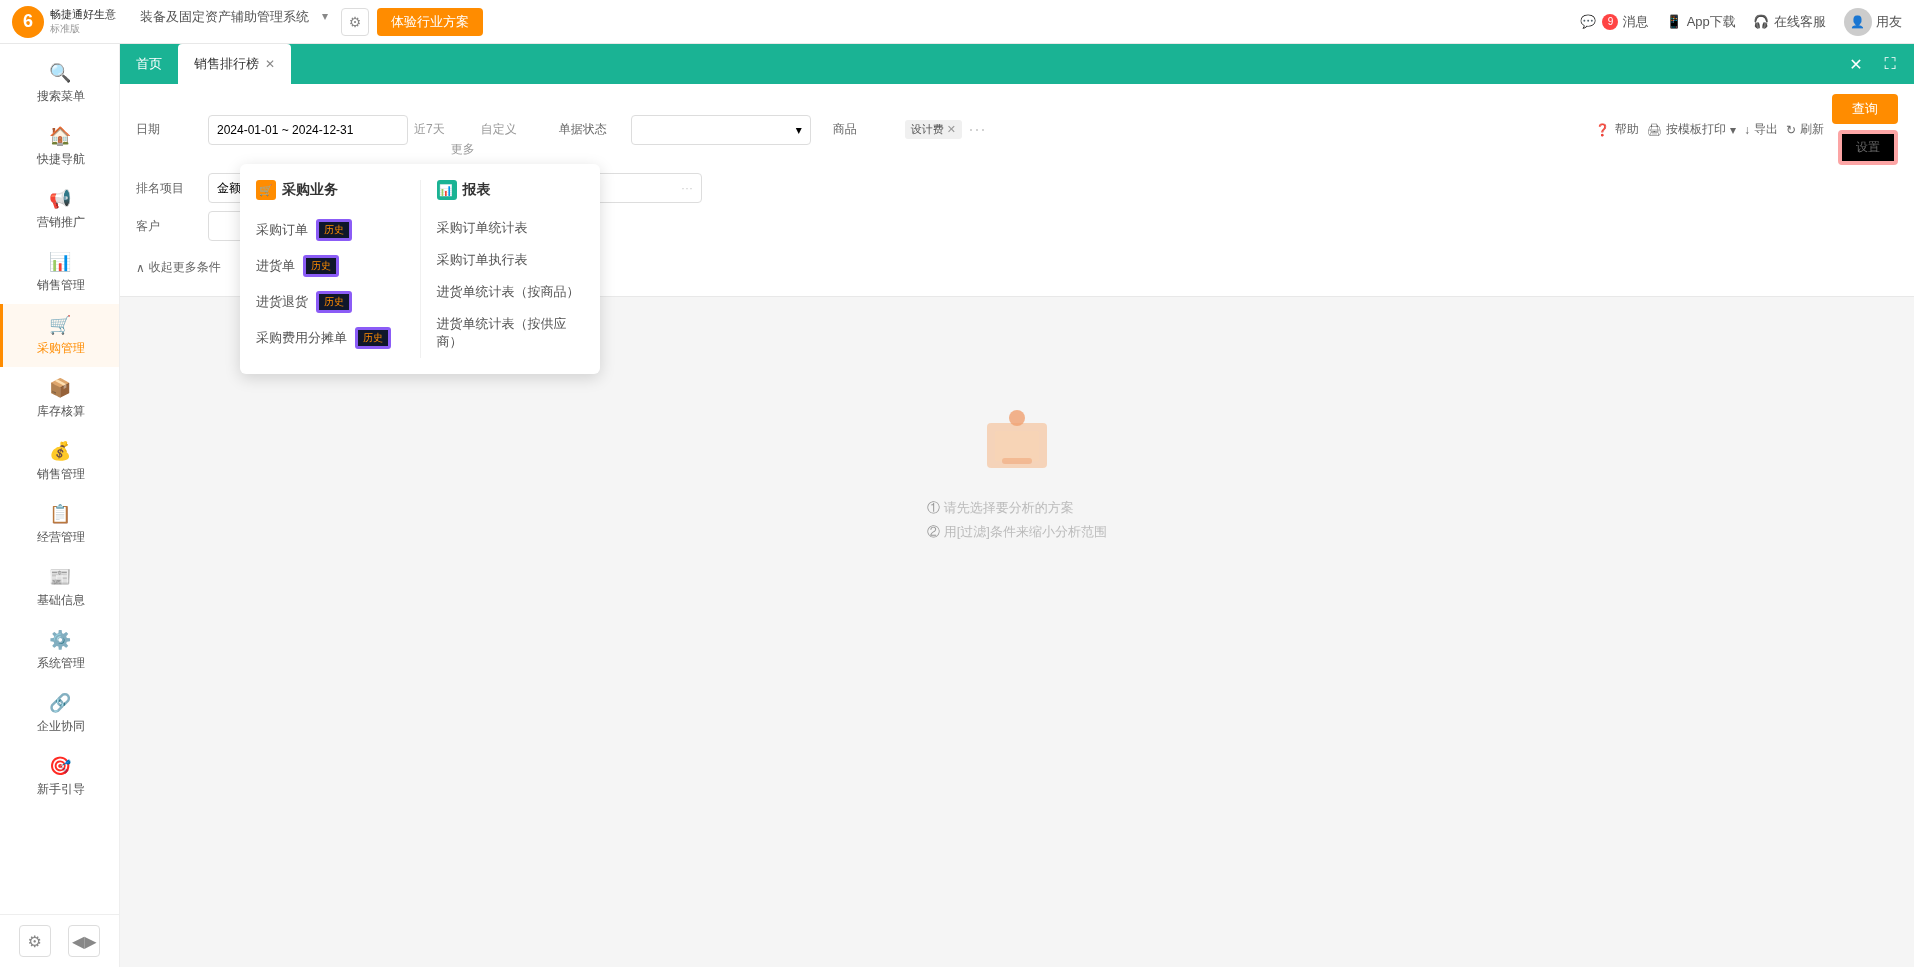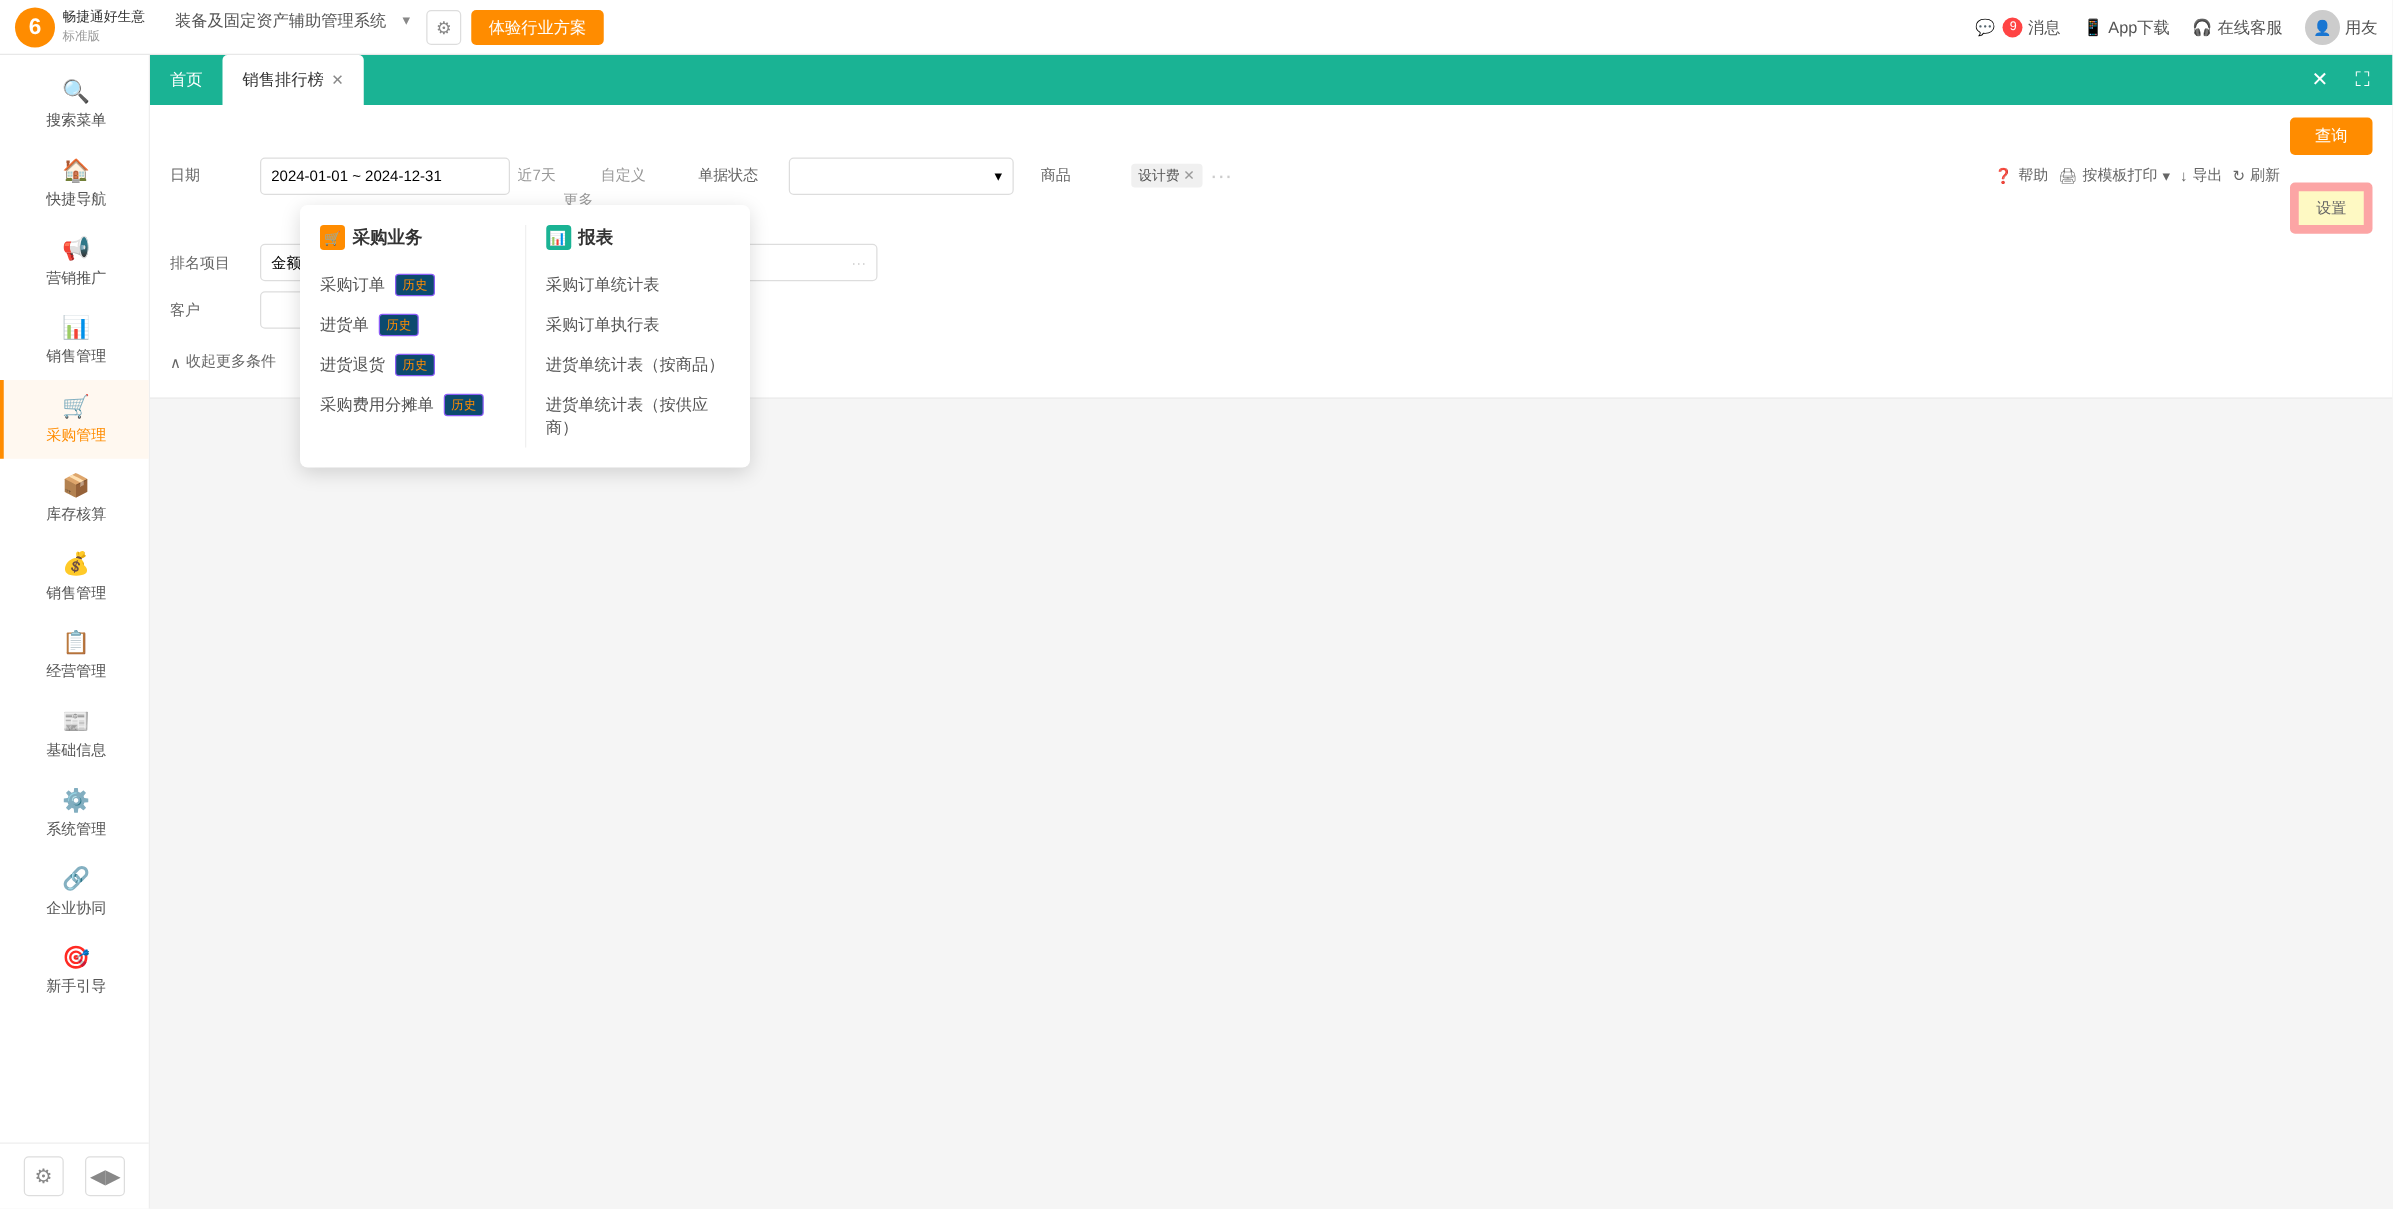--- a/index.html
+++ b/index.html
@@ -250,28 +250,27 @@
     .btn-primary {
       background: #ff8c00;
       color: #fff;
       border: none;
       border-radius: 4px;
       padding: 6px 20px;
       font-size: 13px;
       cursor: pointer;
     }
     .btn-secondary {
-      background: #fef9c3;
+      background: #000000;
       color: #666;
-      border: 7px solid #fca5a5;
+      border: 4px solid #fca5a5;
       border-radius: 4px;
       padding: 5px 14px;
       font-size: 12px;
       cursor: pointer;
-      margin-top: 16px;
     }
     .collapse-btn {
       display: flex; align-items: center; gap: 4px;
       font-size: 12px; color: #666;
       cursor: pointer;
       margin: 0 auto;
       padding: 6px 0;
     }
 
     
@@ -327,23 +326,23 @@
       margin: 0 16px;
     }
     .menu-item {
       display: flex; align-items: center; gap: 8px;
       padding: 7px 0;
       font-size: 13px;
       color: #555;
       cursor: pointer;
     }
     .history-badge {
-      background: #0c4a6e;
+      background: #0f172a;
       color: #ff8c00;
-      border: 1px solid #8b5cf6;
+      border: 3px solid #8b5cf6;
       border-radius: 3px;
       padding: 1px 5px;
       font-size: 10px;
     }
 
     
     .overlay {
       position: absolute;
       top: 0; left: 0; right: 0; bottom: 0;
       z-index: 150;
@@ -543,20 +542,40 @@
         </div>
 
         <div style="text-align:center;padding:4px 0;">
           <div class="collapse-btn">
             <span>∧</span>
             <span>收起更多条件</span>
           </div>
         </div>
       </div>
 
+      <div class="empty-state">
+        <div class="empty-icon">
+          <svg width="100" height="80" viewBox="0 0 100 80">
+            <rect x="20" y="20" width="60" height="45" rx="4" fill="#f5c5a0" opacity="0.7"></rect>
+            <rect x="28" y="28" width="44" height="30" rx="2" fill="#f8d5b5" opacity="0.8"></rect>
+            <circle cx="50" cy="15" r="8" fill="#f0a070" opacity="0.8"></circle>
+            <rect x="35" y="55" width="30" height="6" rx="3" fill="#f0a070" opacity="0.5"></rect>
+          </svg>
+        </div>
+        <div>
+          <div class="empty-text">
+            <span style="color:#999;font-size:13px;">① </span>
+            <span>请先选择要分析的方案</span>
+          </div>
+          <div class="empty-text" style="margin-top:6px;">
+            <span style="color:#999;font-size:13px;">② </span>
+            <span>用[过滤]条件来缩小分析范围</span>
+          </div>
+        </div>
+      </div>
 
       <div class="overlay" id="overlay"></div>
 
       <div class="dropdown-menu" id="dropdown-menu">
 
         <div class="menu-section">
           <div class="menu-section-header">
             <div class="sec-icon">🛒</div>
             <span>采购业务</span>
           </div>

